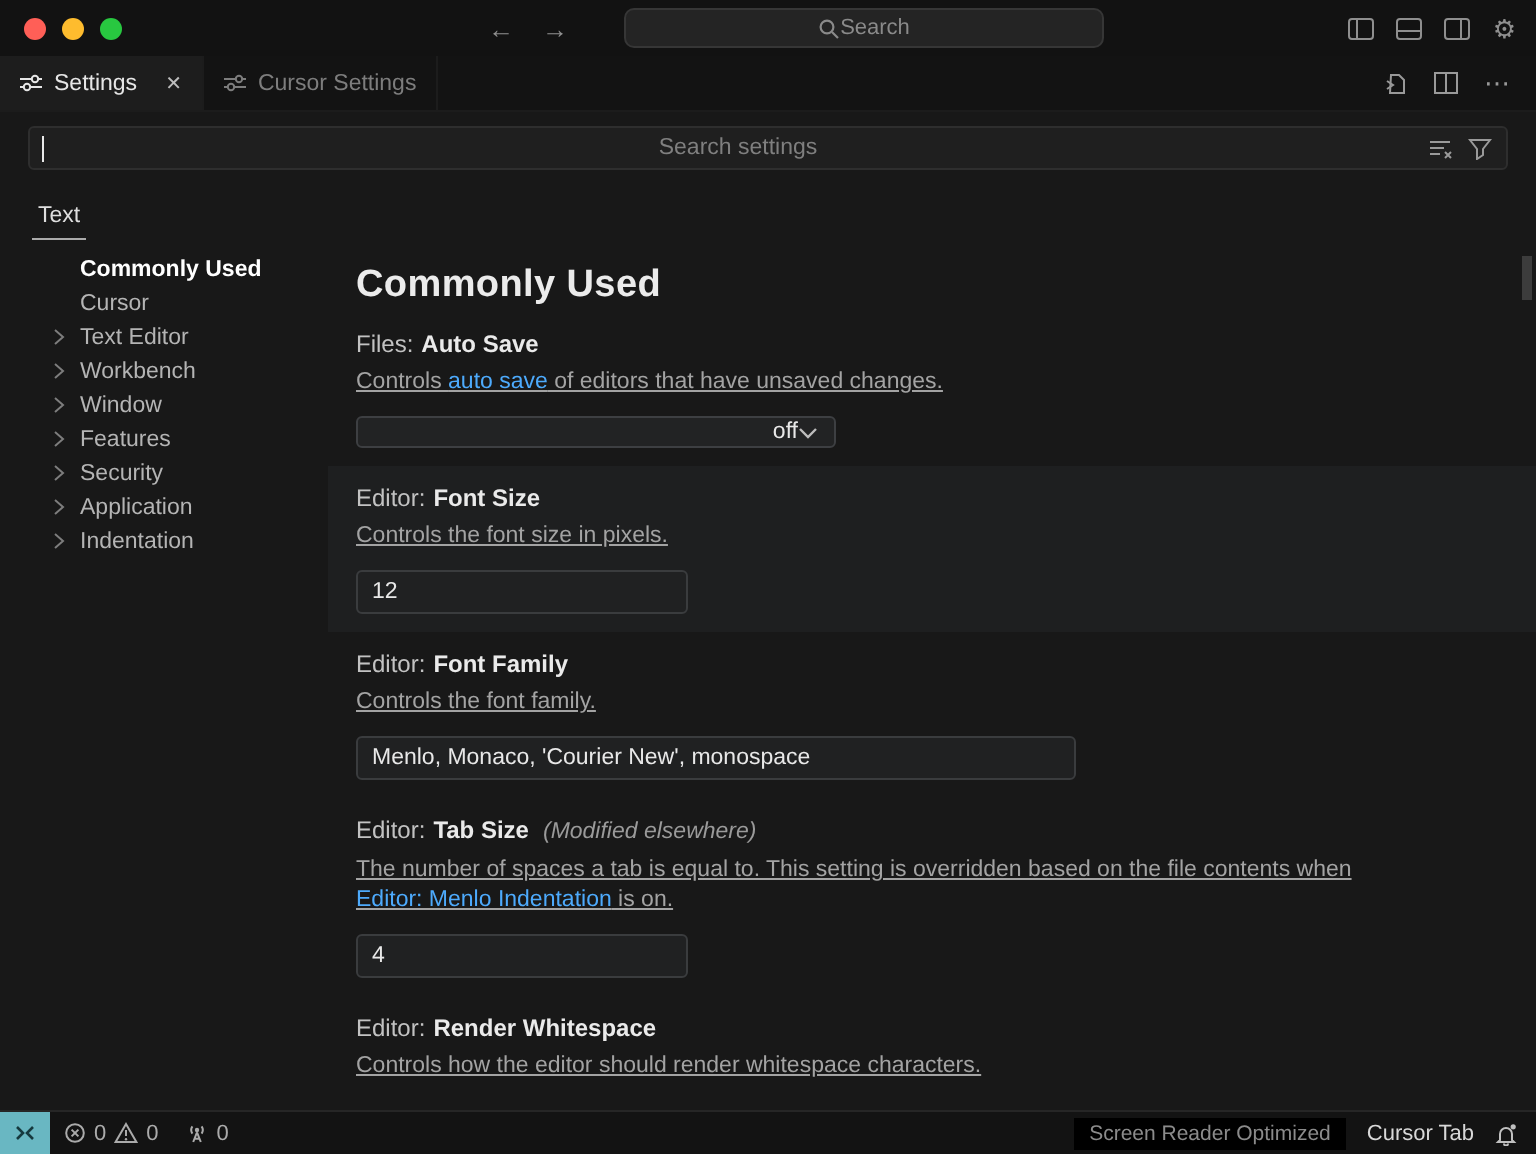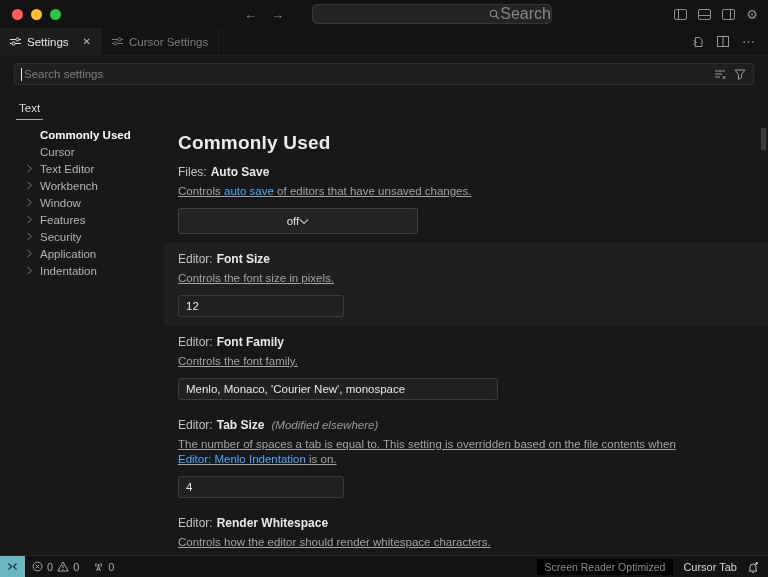--- a/index.html
+++ b/index.html
@@ -10,40 +10,40 @@
     font-family:"Liberation Sans", sans-serif; color:#cccccc;
   }
   
   .titlebar { height:28px; background:#121212; position:relative; flex-shrink:0; }
   .traffic { position:absolute; left:12px; top:9px; display:flex; gap:8px; }
   .traffic span { width:11px; height:11px; border-radius:50%; display:block; }
   .nav-arrows { position:absolute; left:244px; top:0; height:28px; display:flex; align-items:center; gap:14px;
     color:#8f8f8f; font-size:13px; }
   .tb-search { position:absolute; left:312px; top:4px; width:240px; height:20px;
     background:#242424; border:1px solid #363636; border-radius:5px;
-    display:flex; align-items:center; justify-content:flex-end; gap:0;
-    color:#8a8a8a; font-size:16px; }
+    display:flex; align-items:center; justify-content:center; gap:0;
+    color:#8a8a8a; font-size:11px; }
   .tb-icons { position:absolute; right:10px; top:0; height:28px; display:flex; align-items:center; gap:11px; color:#8f8f8f; }
   .tb-icons svg { display:block; }
   .gear-glyph { font-size:13px; line-height:1; color:#8f8f8f; }
   
   .tabbar { height:28px; background:#131313; display:flex; align-items:stretch; flex-shrink:0; border-bottom:1px solid #1c1c1c; }
   .tab { display:flex; align-items:center; gap:6px; padding:0 10px; font-size:11.5px;
     color:#7d7d7d; border-right:1px solid #1c1c1c; }
   .tab.active { background:#1d1d1d; color:#e6e6e6; }
   .tab .close { margin-left:8px; font-size:10px; color:#bdbdbd; }
   .tab-actions { margin-left:auto; display:flex; align-items:center; gap:13px; padding-right:12px; color:#999999; }
   .ellipsis { font-size:13px; letter-spacing:1px; }
   
   .settings-editor { flex:1; display:flex; flex-direction:column; background:#181818; overflow:hidden; }
   .search-row { padding:7px 14px 0 14px; height:36px; flex-shrink:0; }
   .search-input-wrap { height:22px; background:#1f1f1f; border:1px solid #2e2e2e; border-radius:3px;
     display:flex; align-items:center; }
   .caret { width:1px; height:13px; background:#e8e8e8; margin-left:6px; }
-  .search-ph { color:#7f7f7f; font-size:11.5px; margin-left:2px; flex:1; }
+  .search-ph { color:#7f7f7f; font-size:11.5px; margin-left:2px; flex:1;text-align:center; }
   .search-actions { display:flex; align-items:center; gap:8px; padding-right:7px; color:#9a9a9a; }
   .scope-row { padding:0 16px; height:28px; display:flex; align-items:flex-end; flex-shrink:0; }
   .scope-tab { font-size:11.5px; color:#dedede; padding:3px 3px 5px 3px; border-bottom:1px solid #ababab; }
   .settings-body { flex:1; display:flex; overflow:hidden; position:relative; }
   
   .toc { width:164px; flex-shrink:0; padding-top:6px; font-size:11.5px; color:#b4b4b4; }
   .toc-item { height:17px; display:flex; align-items:center; padding-left:40px; position:relative; }
   .toc-item .chev { position:absolute; left:26px; top:4px; color:#7d7d7d; }
   .toc-item.selected { color:#ffffff; font-weight:bold; }
   
@@ -51,26 +51,26 @@
   .page-title { font-size:19px; font-weight:bold; color:#ebebeb; margin:12px 0 2px 14px; letter-spacing:0.2px; }
   .setting-row { padding:9px 14px; }
   .setting-row.highlight { background:#1e1f20; }
   .setting-label { font-size:12px; color:#c2c2c2; line-height:14px; }
   .setting-label .cat { margin-right:4px; }
   .setting-label .name { font-weight:bold; color:#eaeaea; }
   .modified { font-style:italic; font-weight:normal; color:#9a9a9a; font-size:11.5px; margin-left:7px; }
   .setting-desc { margin-top:5px; font-size:11.5px; color:#a3a3a3; line-height:15px; max-width:520px;text-decoration:underline; }
   .link { color:#4daafc; }
   .control { margin-top:9px; }
-  .select-box { height:26px; width:240px; background:#222324; border:1px solid #3d3f42; border-radius:3px;
-    display:flex; align-items:center; justify-content:center; padding:0 8px;
+  .select-box { height:16px; width:240px; background:#222324; border:1px solid #3d3f42; border-radius:3px;
+    display:flex; align-items:center; justify-content:flex-end; padding:0 8px;
     font-size:11.5px; color:#e8e8e8; }
   .text-input { height:22px; background:#202122; border:1px solid #3a3c3e; border-radius:3px;
     padding:0 7px; font-size:11.5px; color:#e8e8e8; font-family:"Liberation Sans",sans-serif; outline:none; }
-  .w-small { width:166px; } .w-wide { width:320px; }
+  .w-small { width:166px; } .w-wide { width:360px; }
   .scrollbar-thumb { position:absolute; right:2px; top:8px; width:5px; height:22px; background:#3c3c3c; }
   
   .statusbar { height:22px; background:#131313; border-top:1px solid #262626; flex-shrink:0;
     display:flex; align-items:center; font-size:11px; color:#ababab; }
   .remote { width:25px; height:100%; display:flex; align-items:center; justify-content:center; }
   .sb-group { display:flex; align-items:center; gap:4px; padding:0 7px; }
   .sb-group svg { display:block; }
   .sb-right { margin-left:auto; display:flex; align-items:center; gap:10px; padding-right:9px; }
   .sro-chip { background:#000000; color:#8b8b8b; padding:2px 8px; font-size:10.5px; }
   .cursor-tab-label { color:#d8d8d8; }

